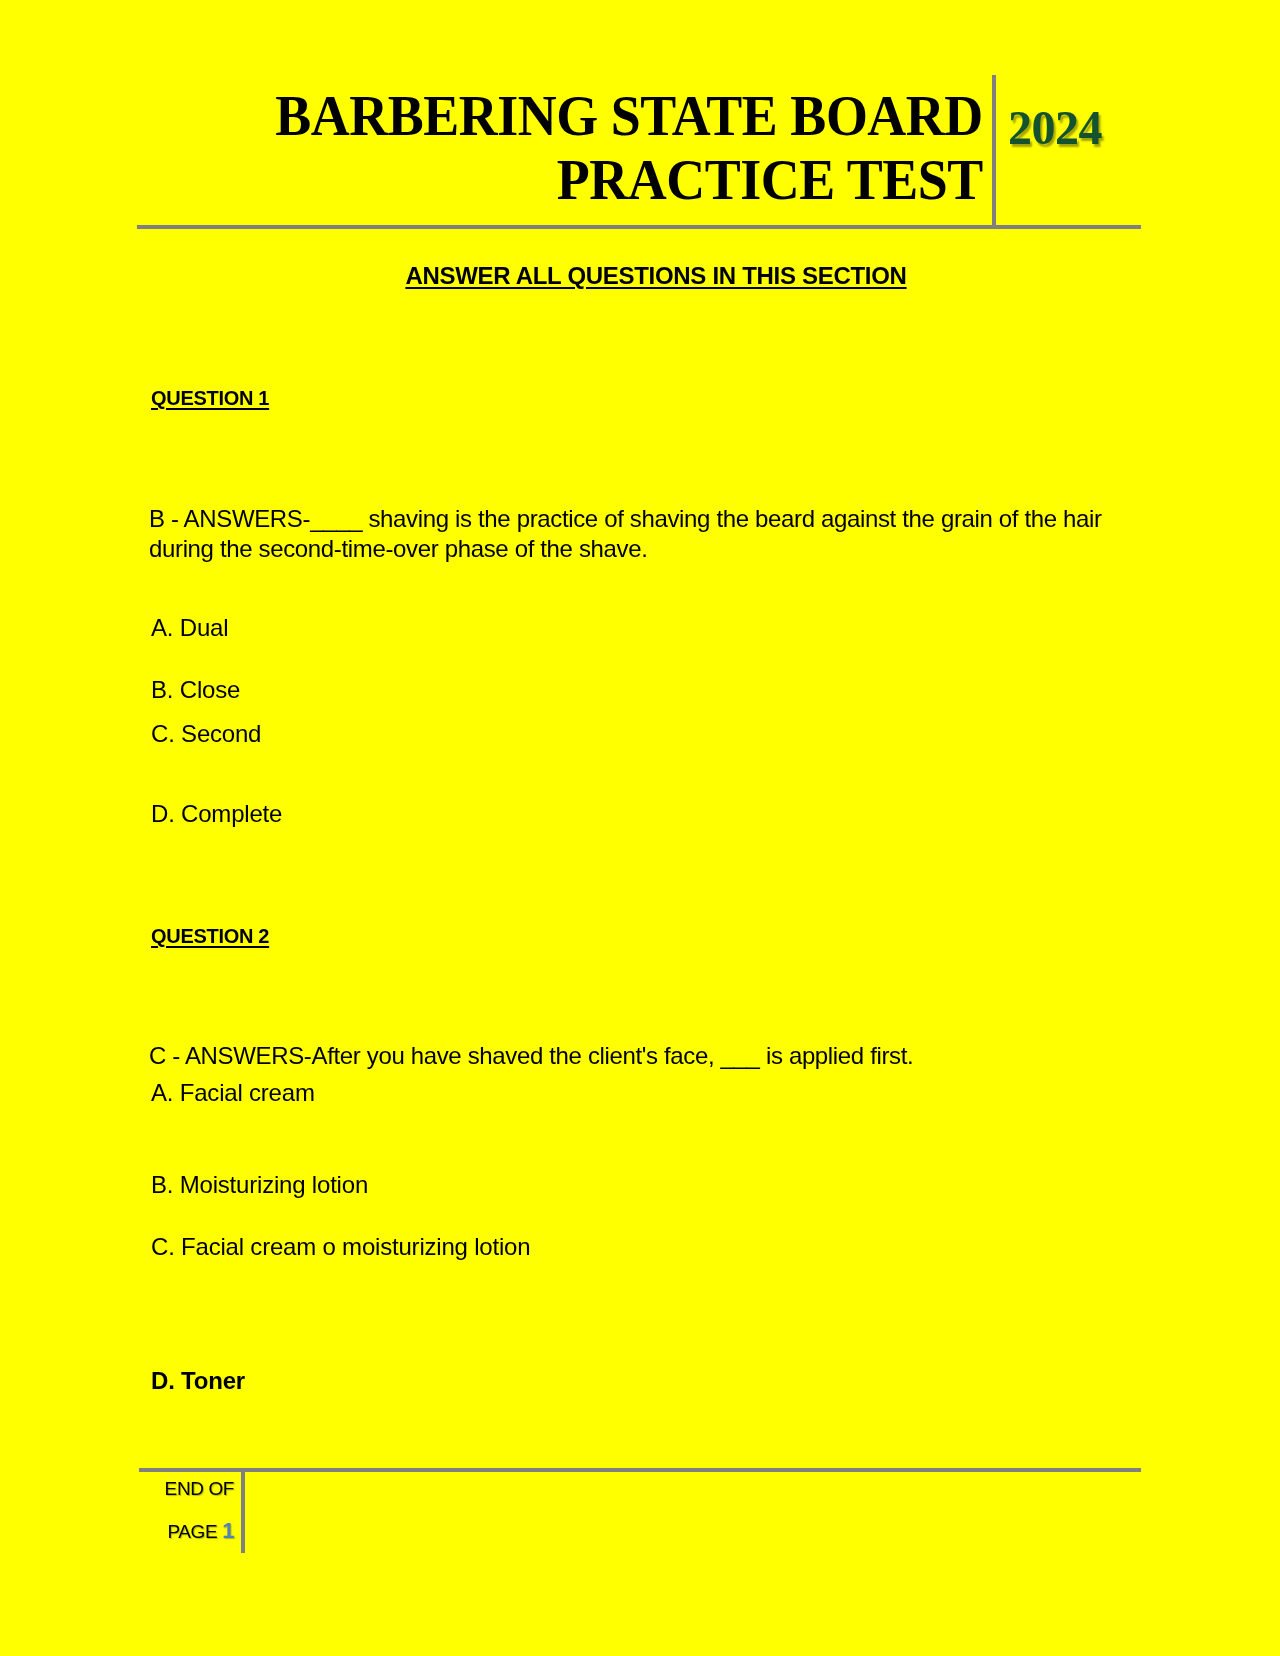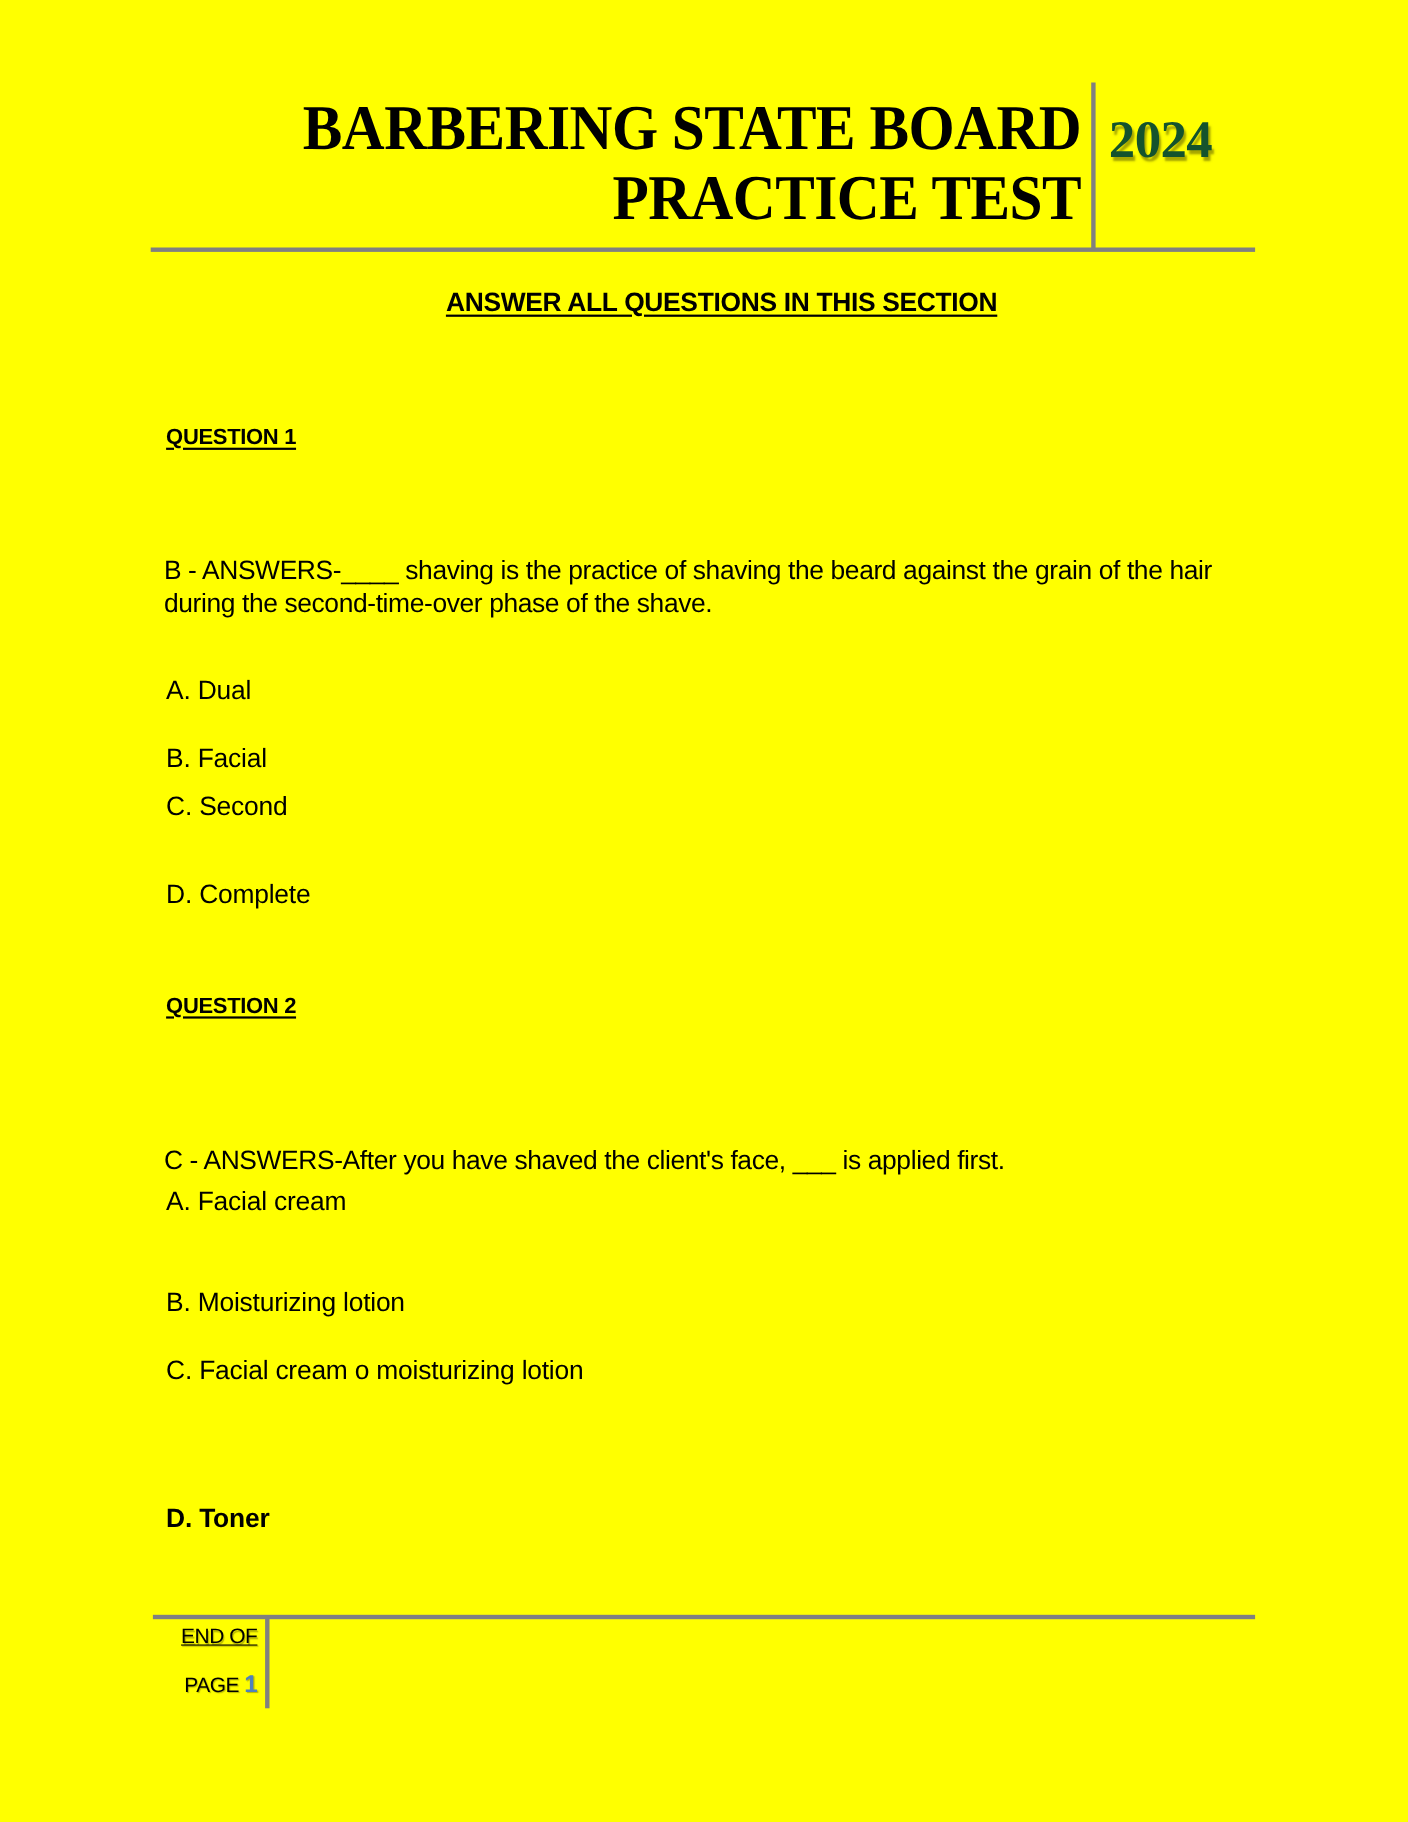--- a/index.html
+++ b/index.html
@@ -128,30 +128,30 @@
 </div>
 <div class="header-vline"></div>
 <div class="header-year">2024</div>
 <div class="header-rule"></div>
 
 <div class="section-heading">ANSWER ALL QUESTIONS IN THIS SECTION</div>
 
 <div class="q-heading" style="top:387px;">QUESTION 1</div>
 <div class="q-text" style="top:504px;">B - ANSWERS-____ shaving is the practice of shaving the beard against the grain of the hair during the second-time-over phase of the shave.</div>
 <div class="q-option" style="top:614px;">A. Dual</div>
-<div class="q-option" style="top:676px;">B. Facial</div>
+<div class="q-option" style="top:676px;">B. Close</div>
 <div class="q-option" style="top:708px;margin-top:12px;">C. Second</div>
 <div class="q-option" style="top:800px;">D. Complete</div>
 
-<div class="q-heading" style="top:904px;">QUESTION 2</div>
+<div class="q-heading" style="top:925px;">QUESTION 2</div>
 <div class="q-text" style="top:1041px;">C - ANSWERS-After you have shaved the client's face, ___ is applied first.</div>
 <div class="q-option" style="top:1079px;">A. Facial cream</div>
 <div class="q-option" style="top:1171px;">B. Moisturizing lotion</div>
 <div class="q-option" style="top:1233px;">C. Facial cream o moisturizing lotion</div>
 <div class="q-option" style="top:1367px;font-weight:bold;">D. Toner</div>
 
 <div class="footer-rule"></div>
 <div class="footer-vline"></div>
-<div class="footer-text" style="top:1478px;text-decoration:underline;">END OF</div>
+<div class="footer-text" style="top:1478px;">END OF</div>
 <div class="footer-text" style="top:1518px;">
   <span>PAGE</span>
   <span class="footer-page-num">1</span>
 </div>
 
 </body></html>

